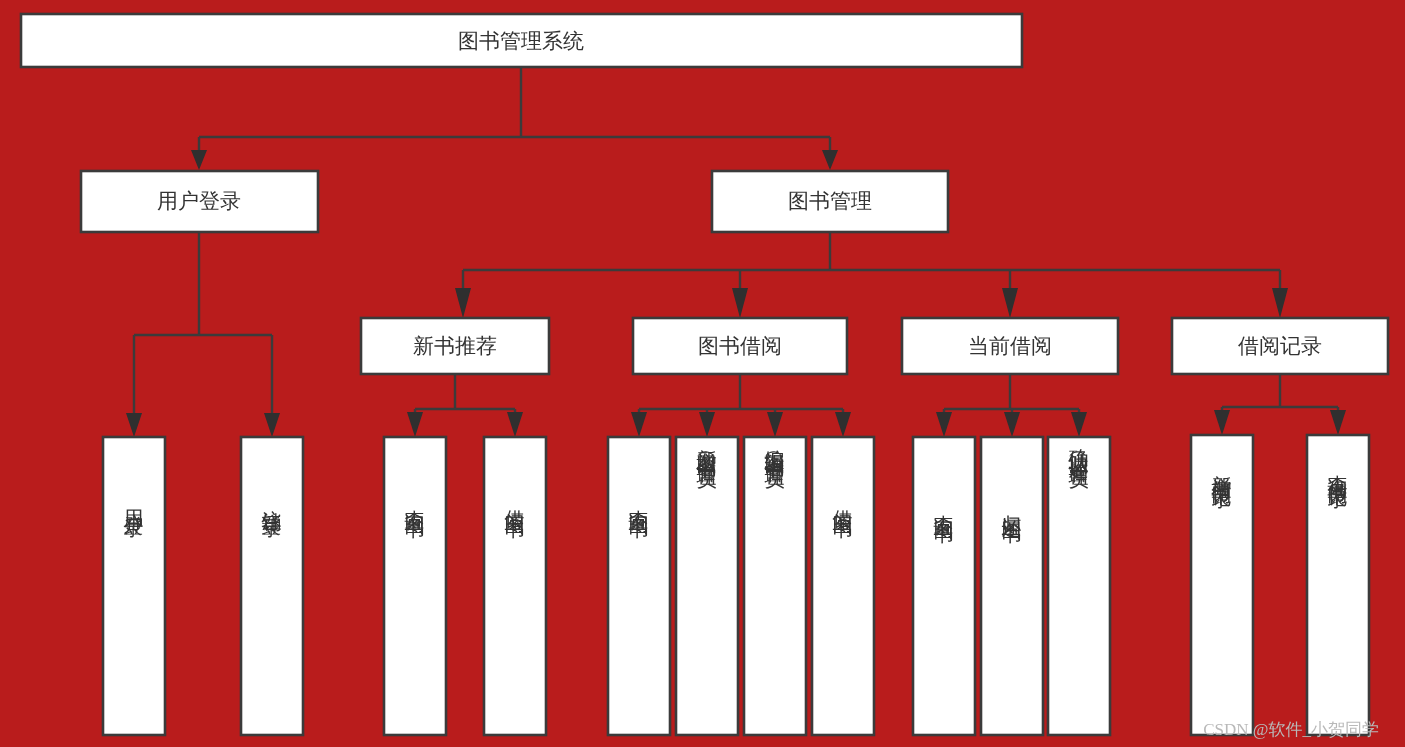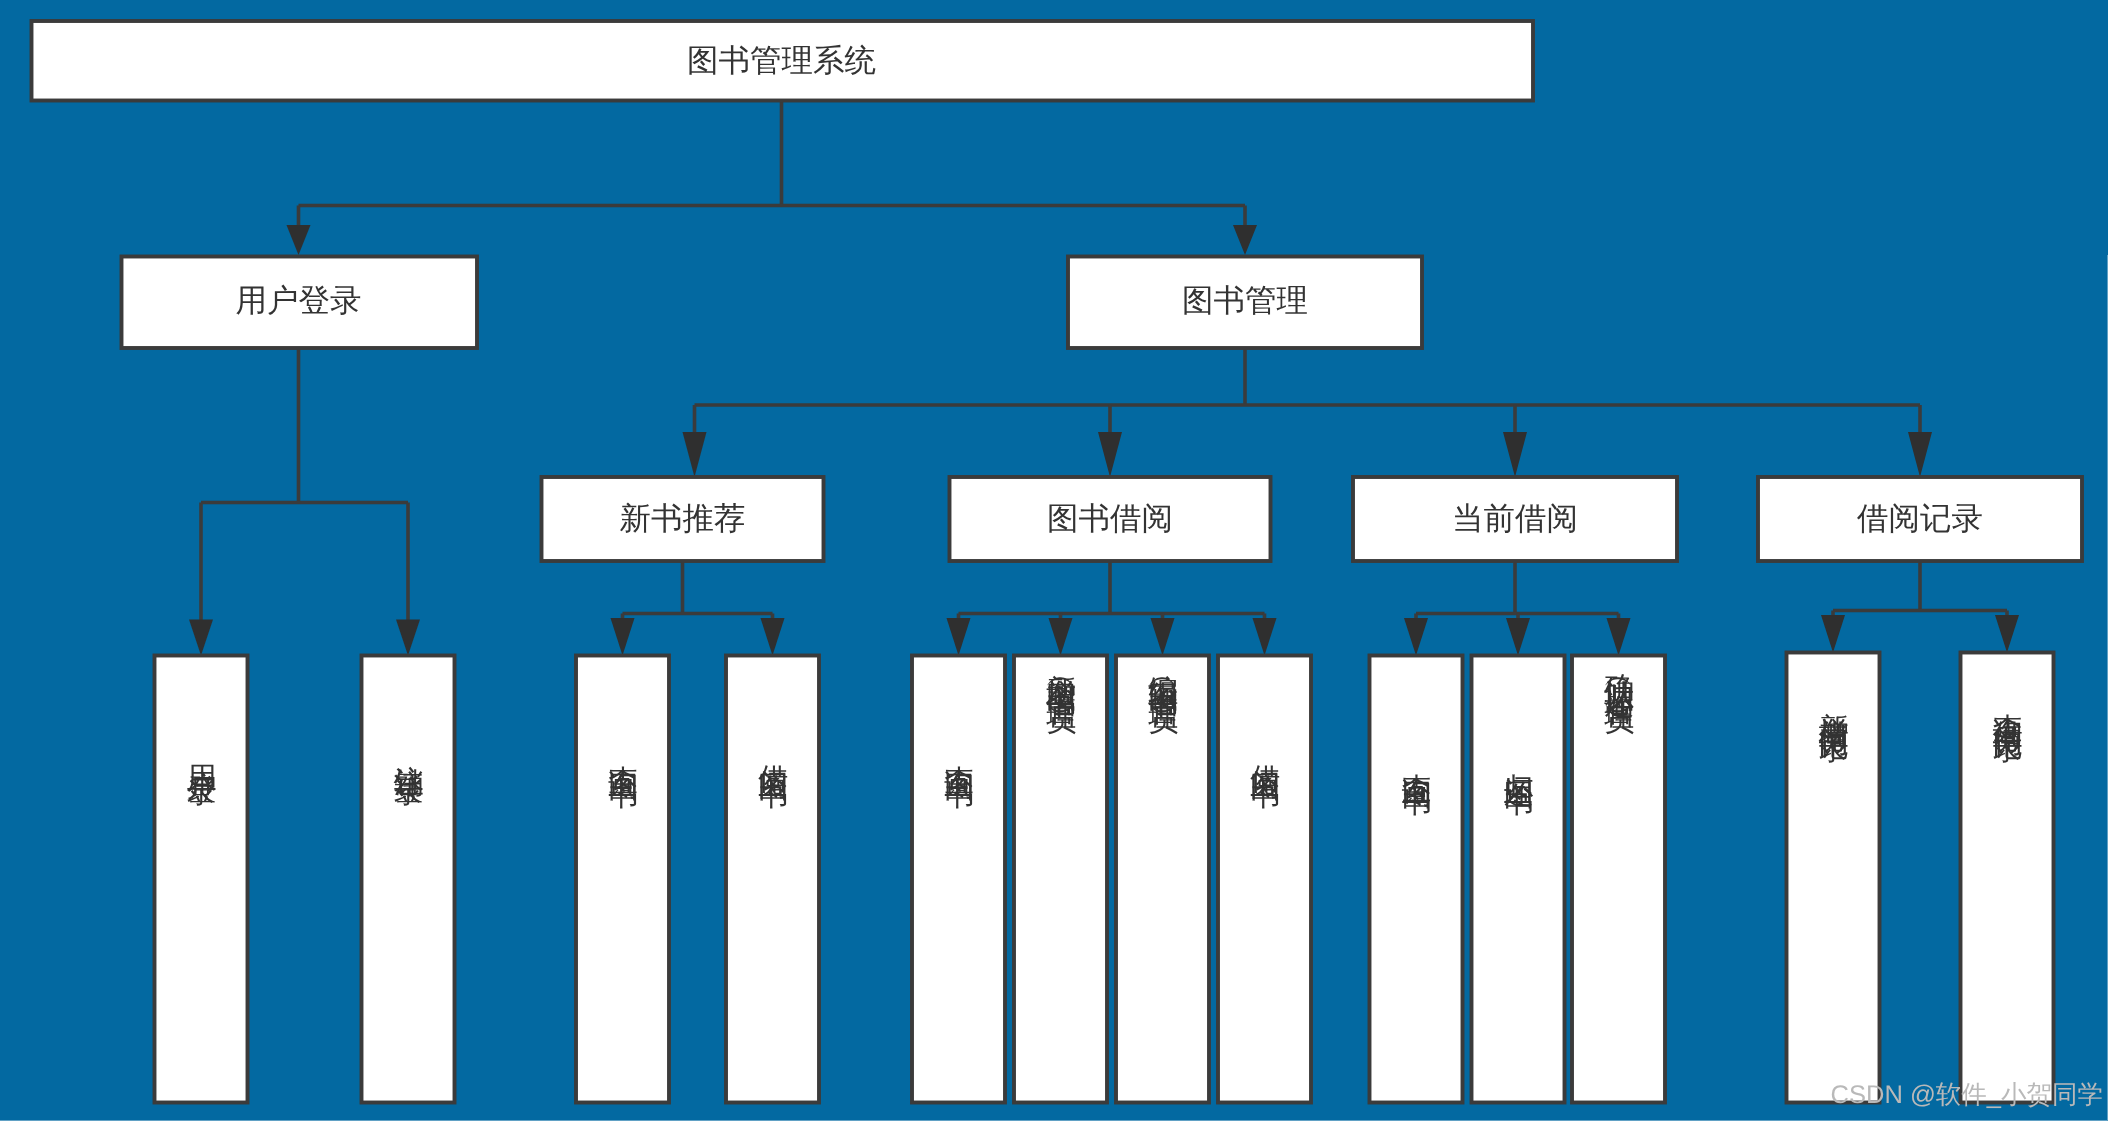--- a/index.html
+++ b/index.html
@@ -11,21 +11,21 @@
     width: 1405px;
     height: 747px;
     font-family: "Liberation Sans", "DejaVu Sans", sans-serif;
     overflow: hidden;
     position: relative;
   }
   #diagram-root {
     position: relative;
     width: 1405px;
     height: 747px;
-    background: #0369a1;
+    background: #b91c1c;
   }
   svg.flow {
     position: absolute;
     left: 0;
     top: 0;
     width: 1405px;
     height: 747px;
   }
   .node-box {
     fill: #ffffff;
@@ -53,23 +53,23 @@
     font-family: "Liberation Sans", "DejaVu Sans", sans-serif;
     font-size: 20px;
     fill: #333333;
     writing-mode: vertical-rl;
     text-orientation: upright;
     text-anchor: middle;
     letter-spacing: 3px;
   }
   .watermark {
     position: absolute;
-    right: 3px;
+    right: 26px;
     bottom: 6px;
-    font-family: Liberation Sans, sans-serif;
+    font-family: Liberation Serif, serif;
     font-size: 17px;
     color: #b9b9b9;
     white-space: nowrap;
     pointer-events: none;
   }
 </style>
 </head>
 <body>
 
 <div id="diagram-root">

